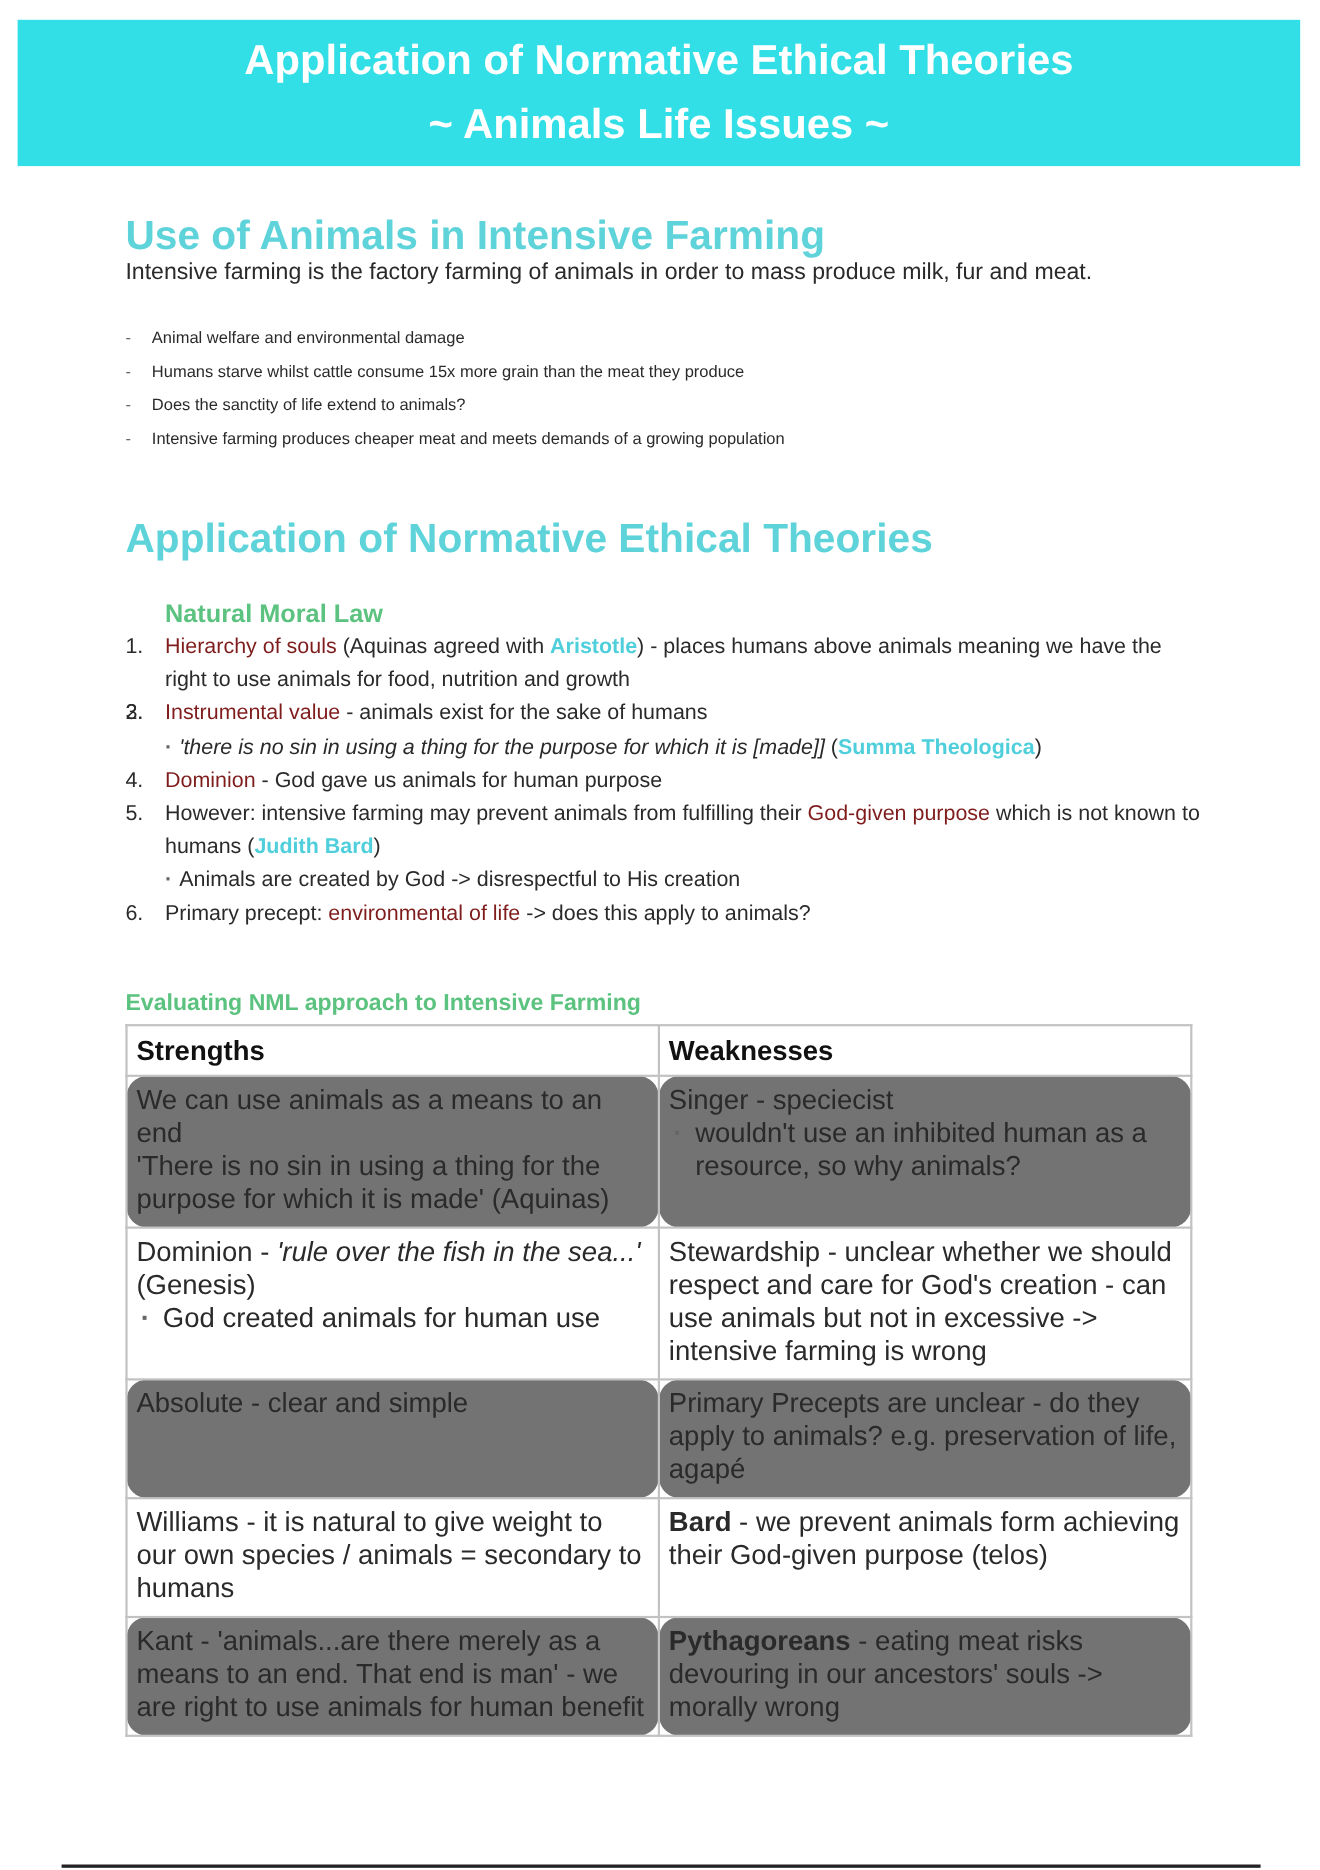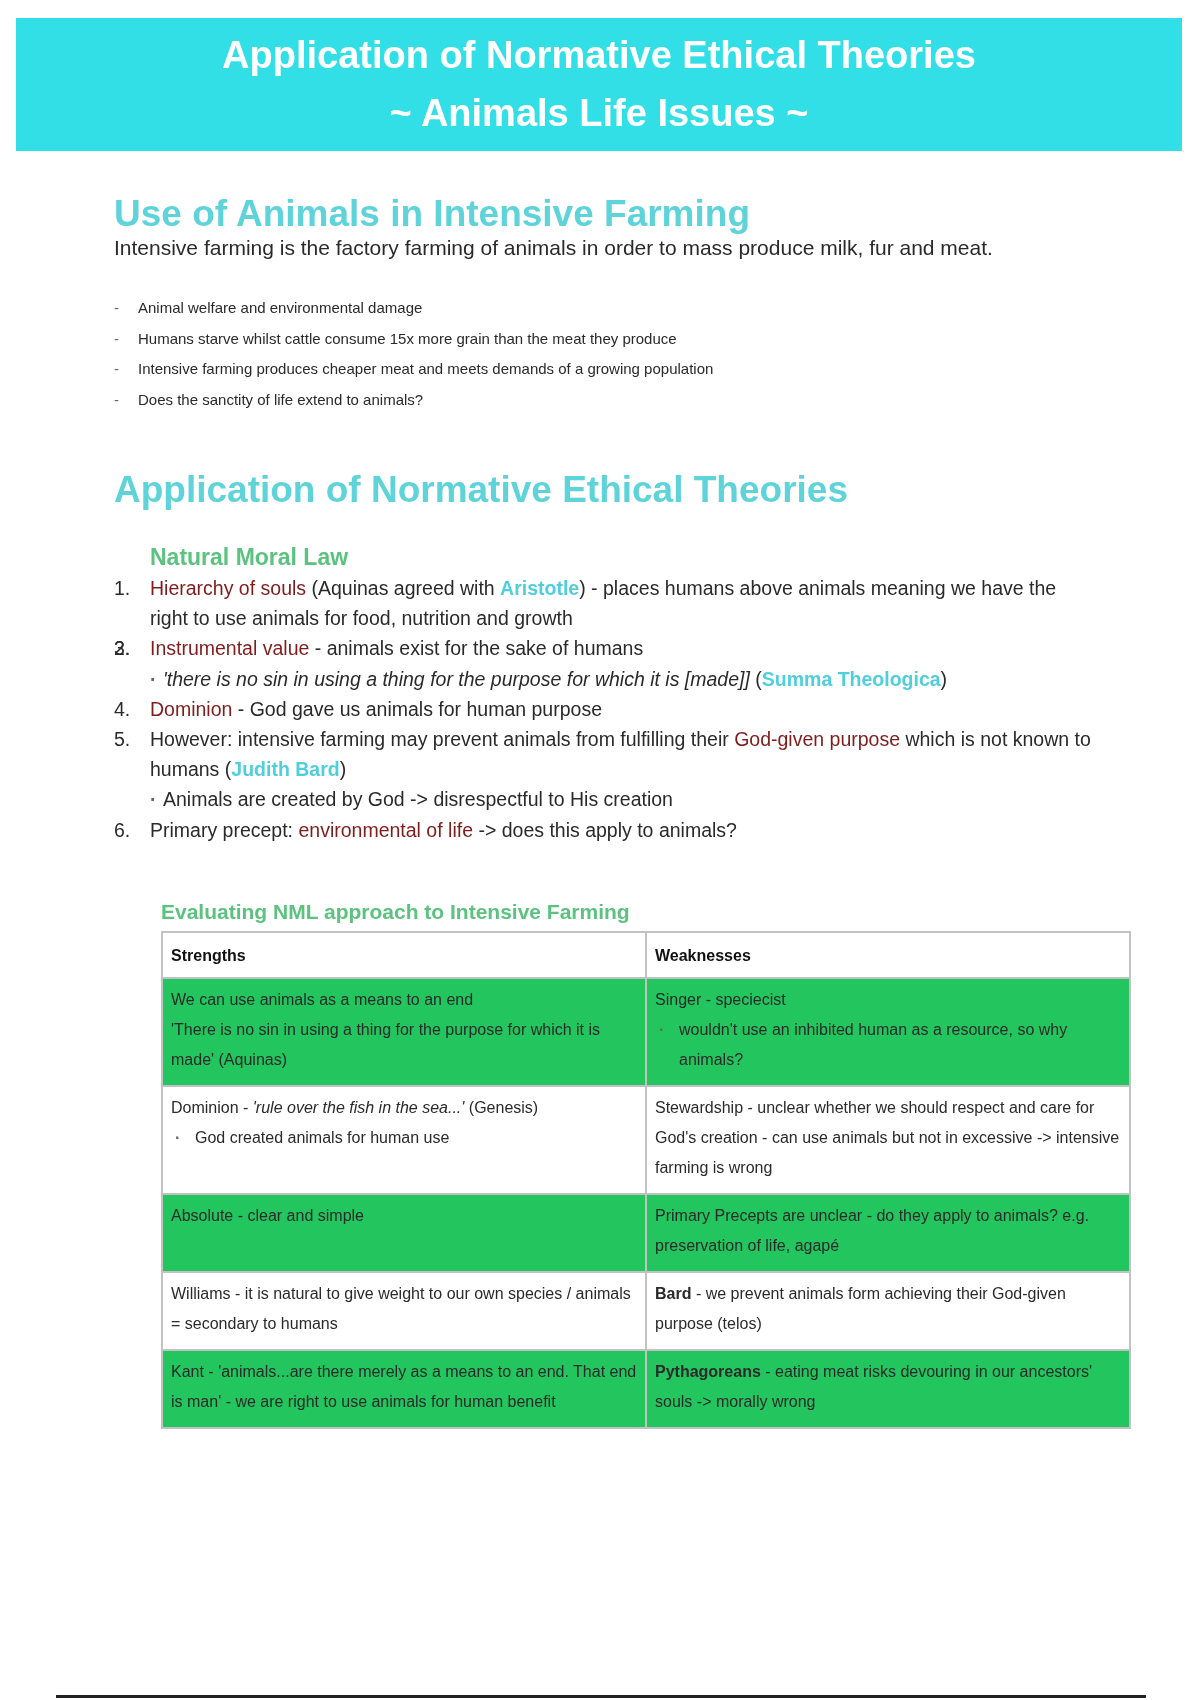--- a/index.html
+++ b/index.html
@@ -25,51 +25,51 @@
     ul.dash li::before { content: "-"; position: absolute; left: 0; color: #666; }
     ol.nml { list-style: none; margin: 0; padding: 0; font-size: 19.5px; line-height: 30.2px; }
     ol.nml > li { position: relative; padding-left: 36px; }
     ol.nml > li .num { position: absolute; left: 0; }
     ol.nml .sub { position: relative; padding-left: 13px; margin-left: 0; }
     ol.nml .sub::before { content: "\00B7"; position: absolute; left: 0; font-weight: bold; color: #666; }
     .lightgreen { color: #7f1d1d; }
     .tealbold { color: #4fcfdc; font-weight: bold; }
     em { font-style: italic; }
     table.eval {
-      border-collapse: collapse; width: 970px; font-size: 16px; line-height: 30px;
+      border-collapse: collapse; width: 970px; font-size: 25px; line-height: 30px;
       margin-top: 4px;
     }
     table.eval td, table.eval th {
       border: 2px solid #c2c2c2; vertical-align: top; text-align: left;
       padding: 6px 8px 10px 8px; width: 50%;
     }
     table.eval th { font-weight: bold; color: #111; background: #fff; padding: 8px 8px 6px 8px; }
-    table.eval tr.shade td { background: #22c55e; }
+    table.eval tr.shade td { background: #737373; border-radius: 19px; }
     table.eval .sub { position: relative; padding-left: 24px; }
     table.eval .sub::before { content: "\00B7"; position: absolute; left: 4px; font-weight: bold; color: #666; }
     .bottom-rule { position: absolute; left: 56px; top: 1695px; width: 1090px; height: 3px; background: #222; }
   </style>
 </head>
 <body>
 
 <header class="banner">
   <div>Application of Normative Ethical Theories</div>
   <div>~ Animals Life Issues ~</div>
 </header>
 
 <main class="content">
 
   <section>
     <h2 class="teal">Use of Animals in Intensive Farming</h2>
     <p class="intro">Intensive farming is the factory farming of animals in order to mass produce milk, fur and meat.</p>
     <ul class="dash" style="margin-top:30px;">
       <li>Animal welfare and environmental damage</li>
       <li>Humans starve whilst cattle consume 15x more grain than the meat they produce</li>
+      <li>Does the sanctity of life extend to animals?</li>
       <li>Intensive farming produces cheaper meat and meets demands of a growing population</li>
-      <li>Does the sanctity of life extend to animals?</li>
     </ul>
   </section>
 
   <section style="margin-top:56px;">
     <h2 class="teal">Application of Normative Ethical Theories</h2>
     <h3 class="green" style="margin-top:32px;margin-left:36px;">Natural Moral Law</h3>
 
     <ol class="nml">
       <li>
         <span class="num">1.</span>
@@ -92,21 +92,21 @@
         <span>However: intensive farming may prevent animals from fulfilling their </span><span class="lightgreen">God-given purpose</span><span> which is not known to humans (</span><span class="tealbold">Judith Bard</span><span>)</span>
         <div class="sub">Animals are created by God -&gt; disrespectful to His creation</div>
       </li>
       <li>
         <span class="num">6.</span>
         <span>Primary precept: </span><span class="lightgreen">environmental of life</span><span> -&gt; does this apply to animals?</span>
       </li>
     </ol>
   </section>
 
-  <section style="margin-top:52px;margin-left:47px;">
+  <section style="margin-top:52px;">
     <h4 class="green">Evaluating NML approach to Intensive Farming</h4>
     <table class="eval">
       <tbody>
           <tr>
         <th>Strengths</th>
         <th>Weaknesses</th>
       </tr>
       <tr class="shade">
         <td>
           <div>We can use animals as a means to an end</div>

